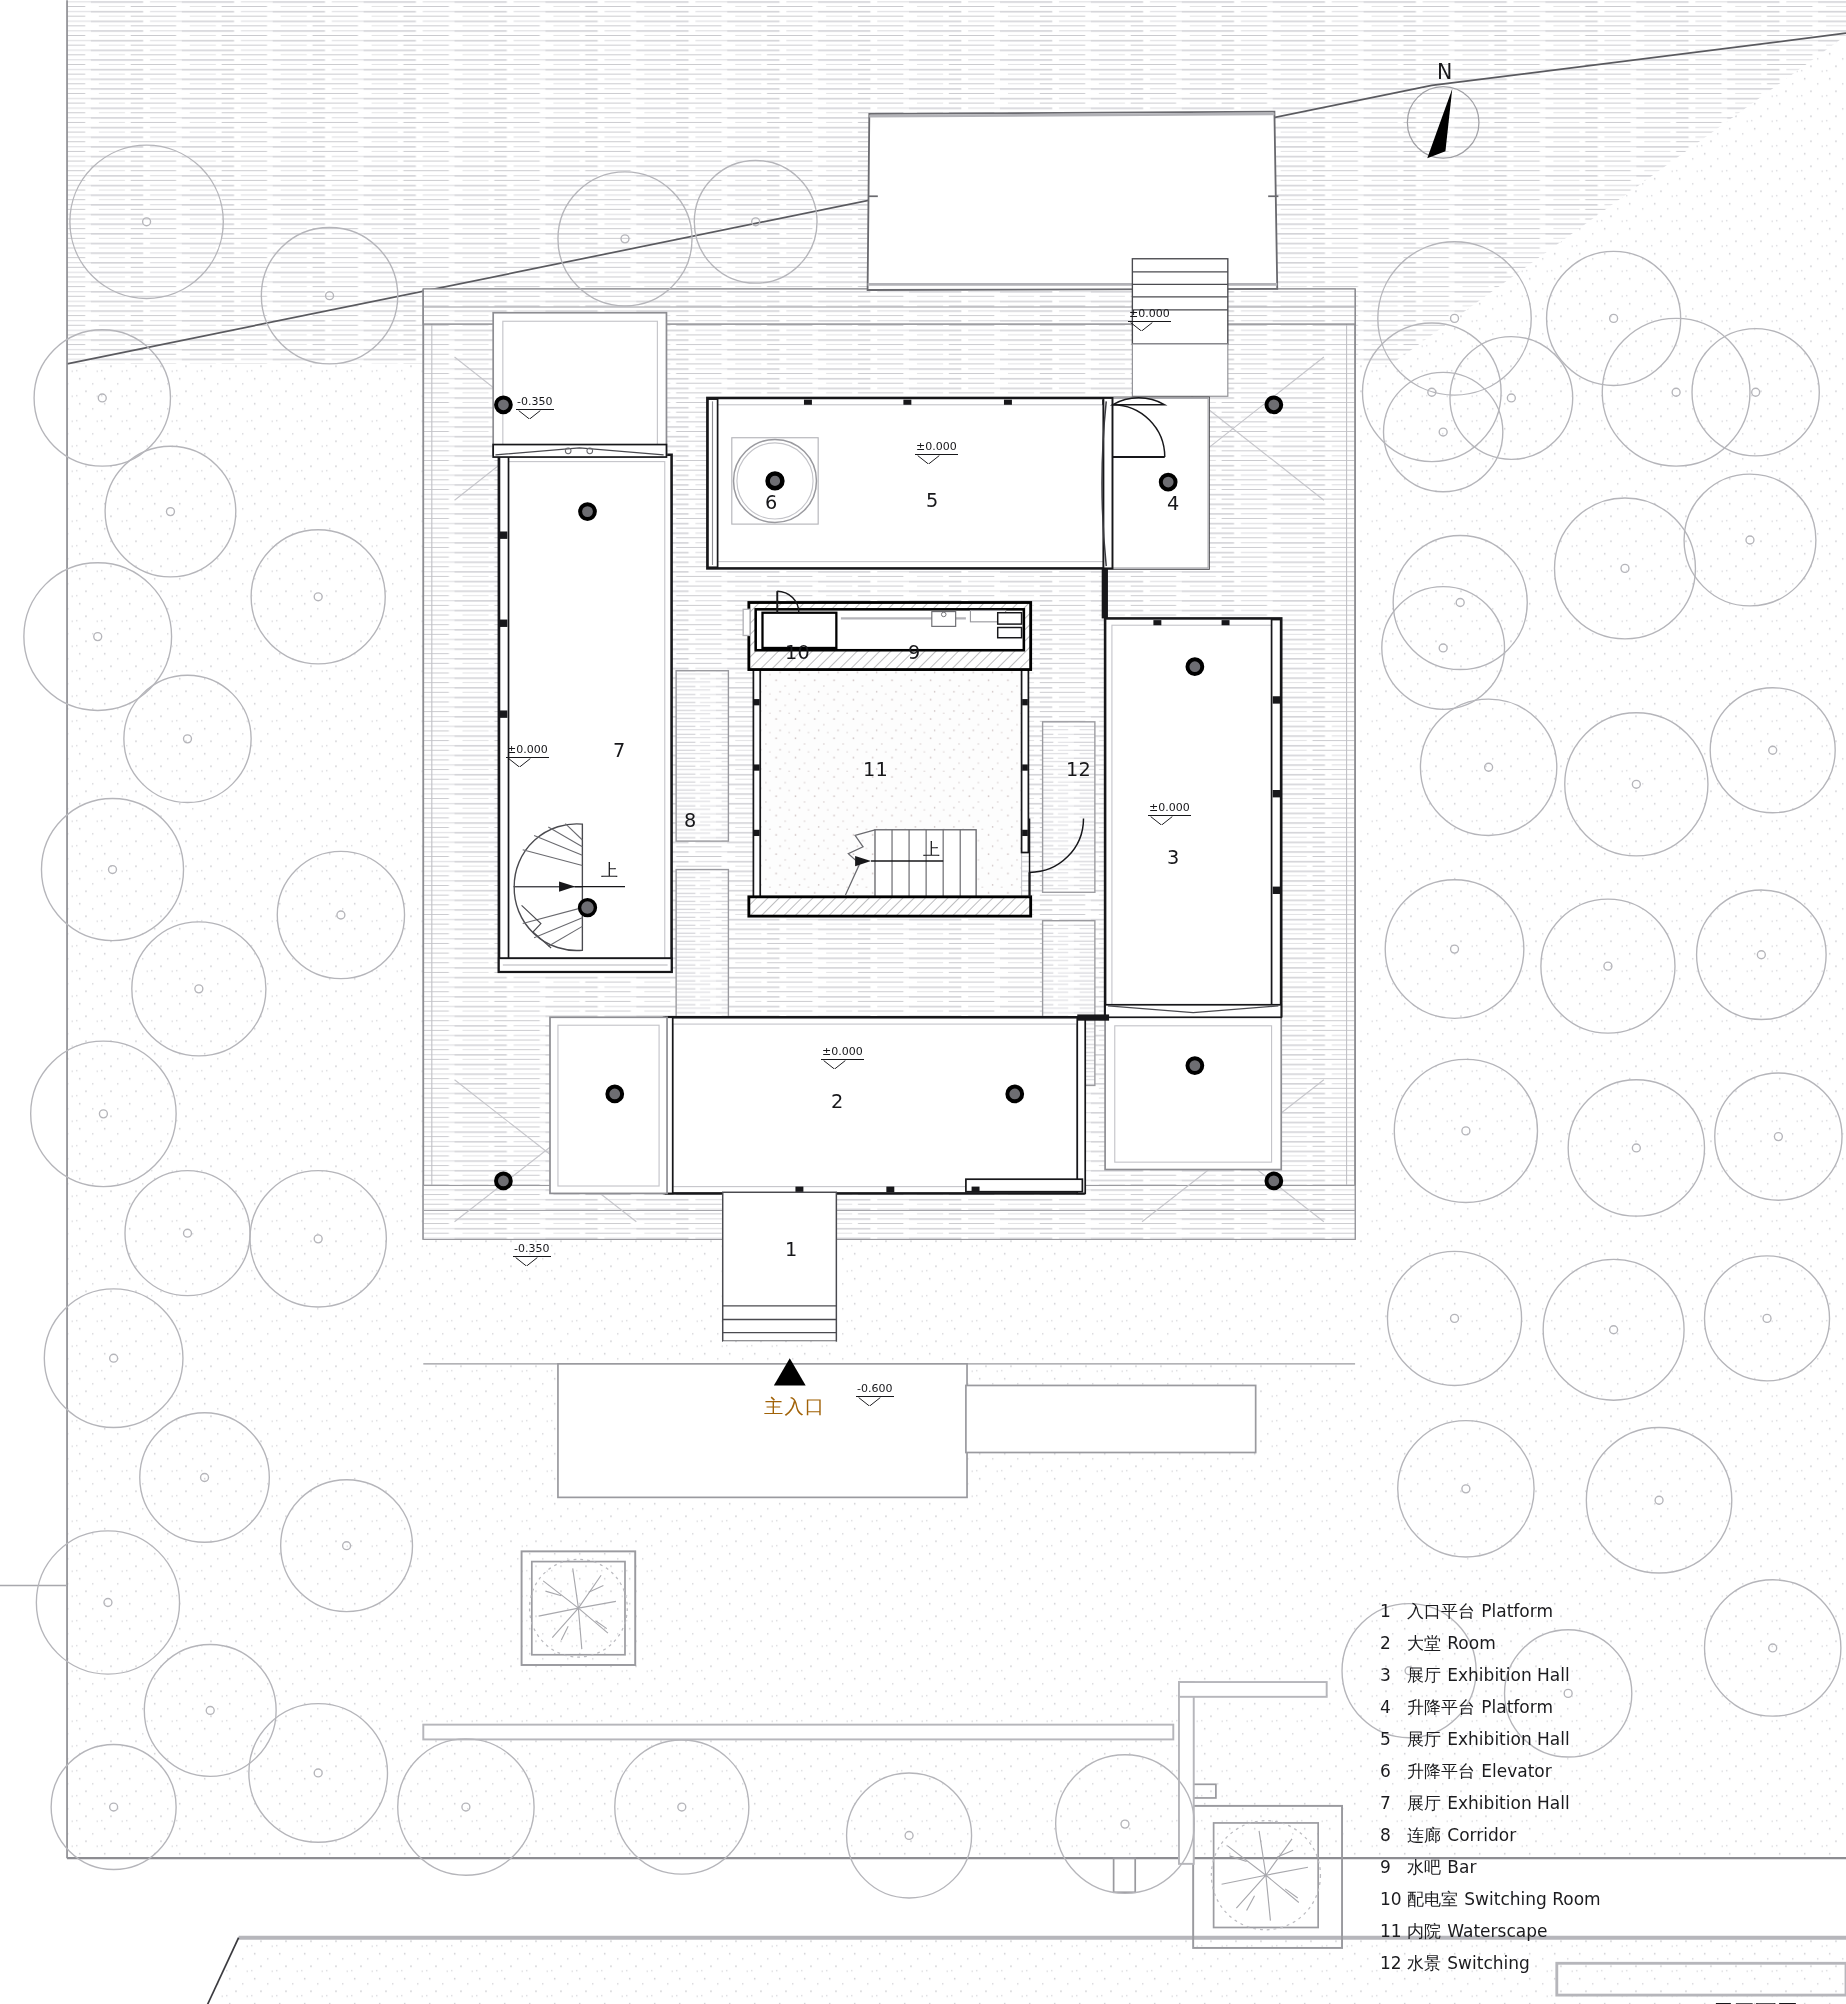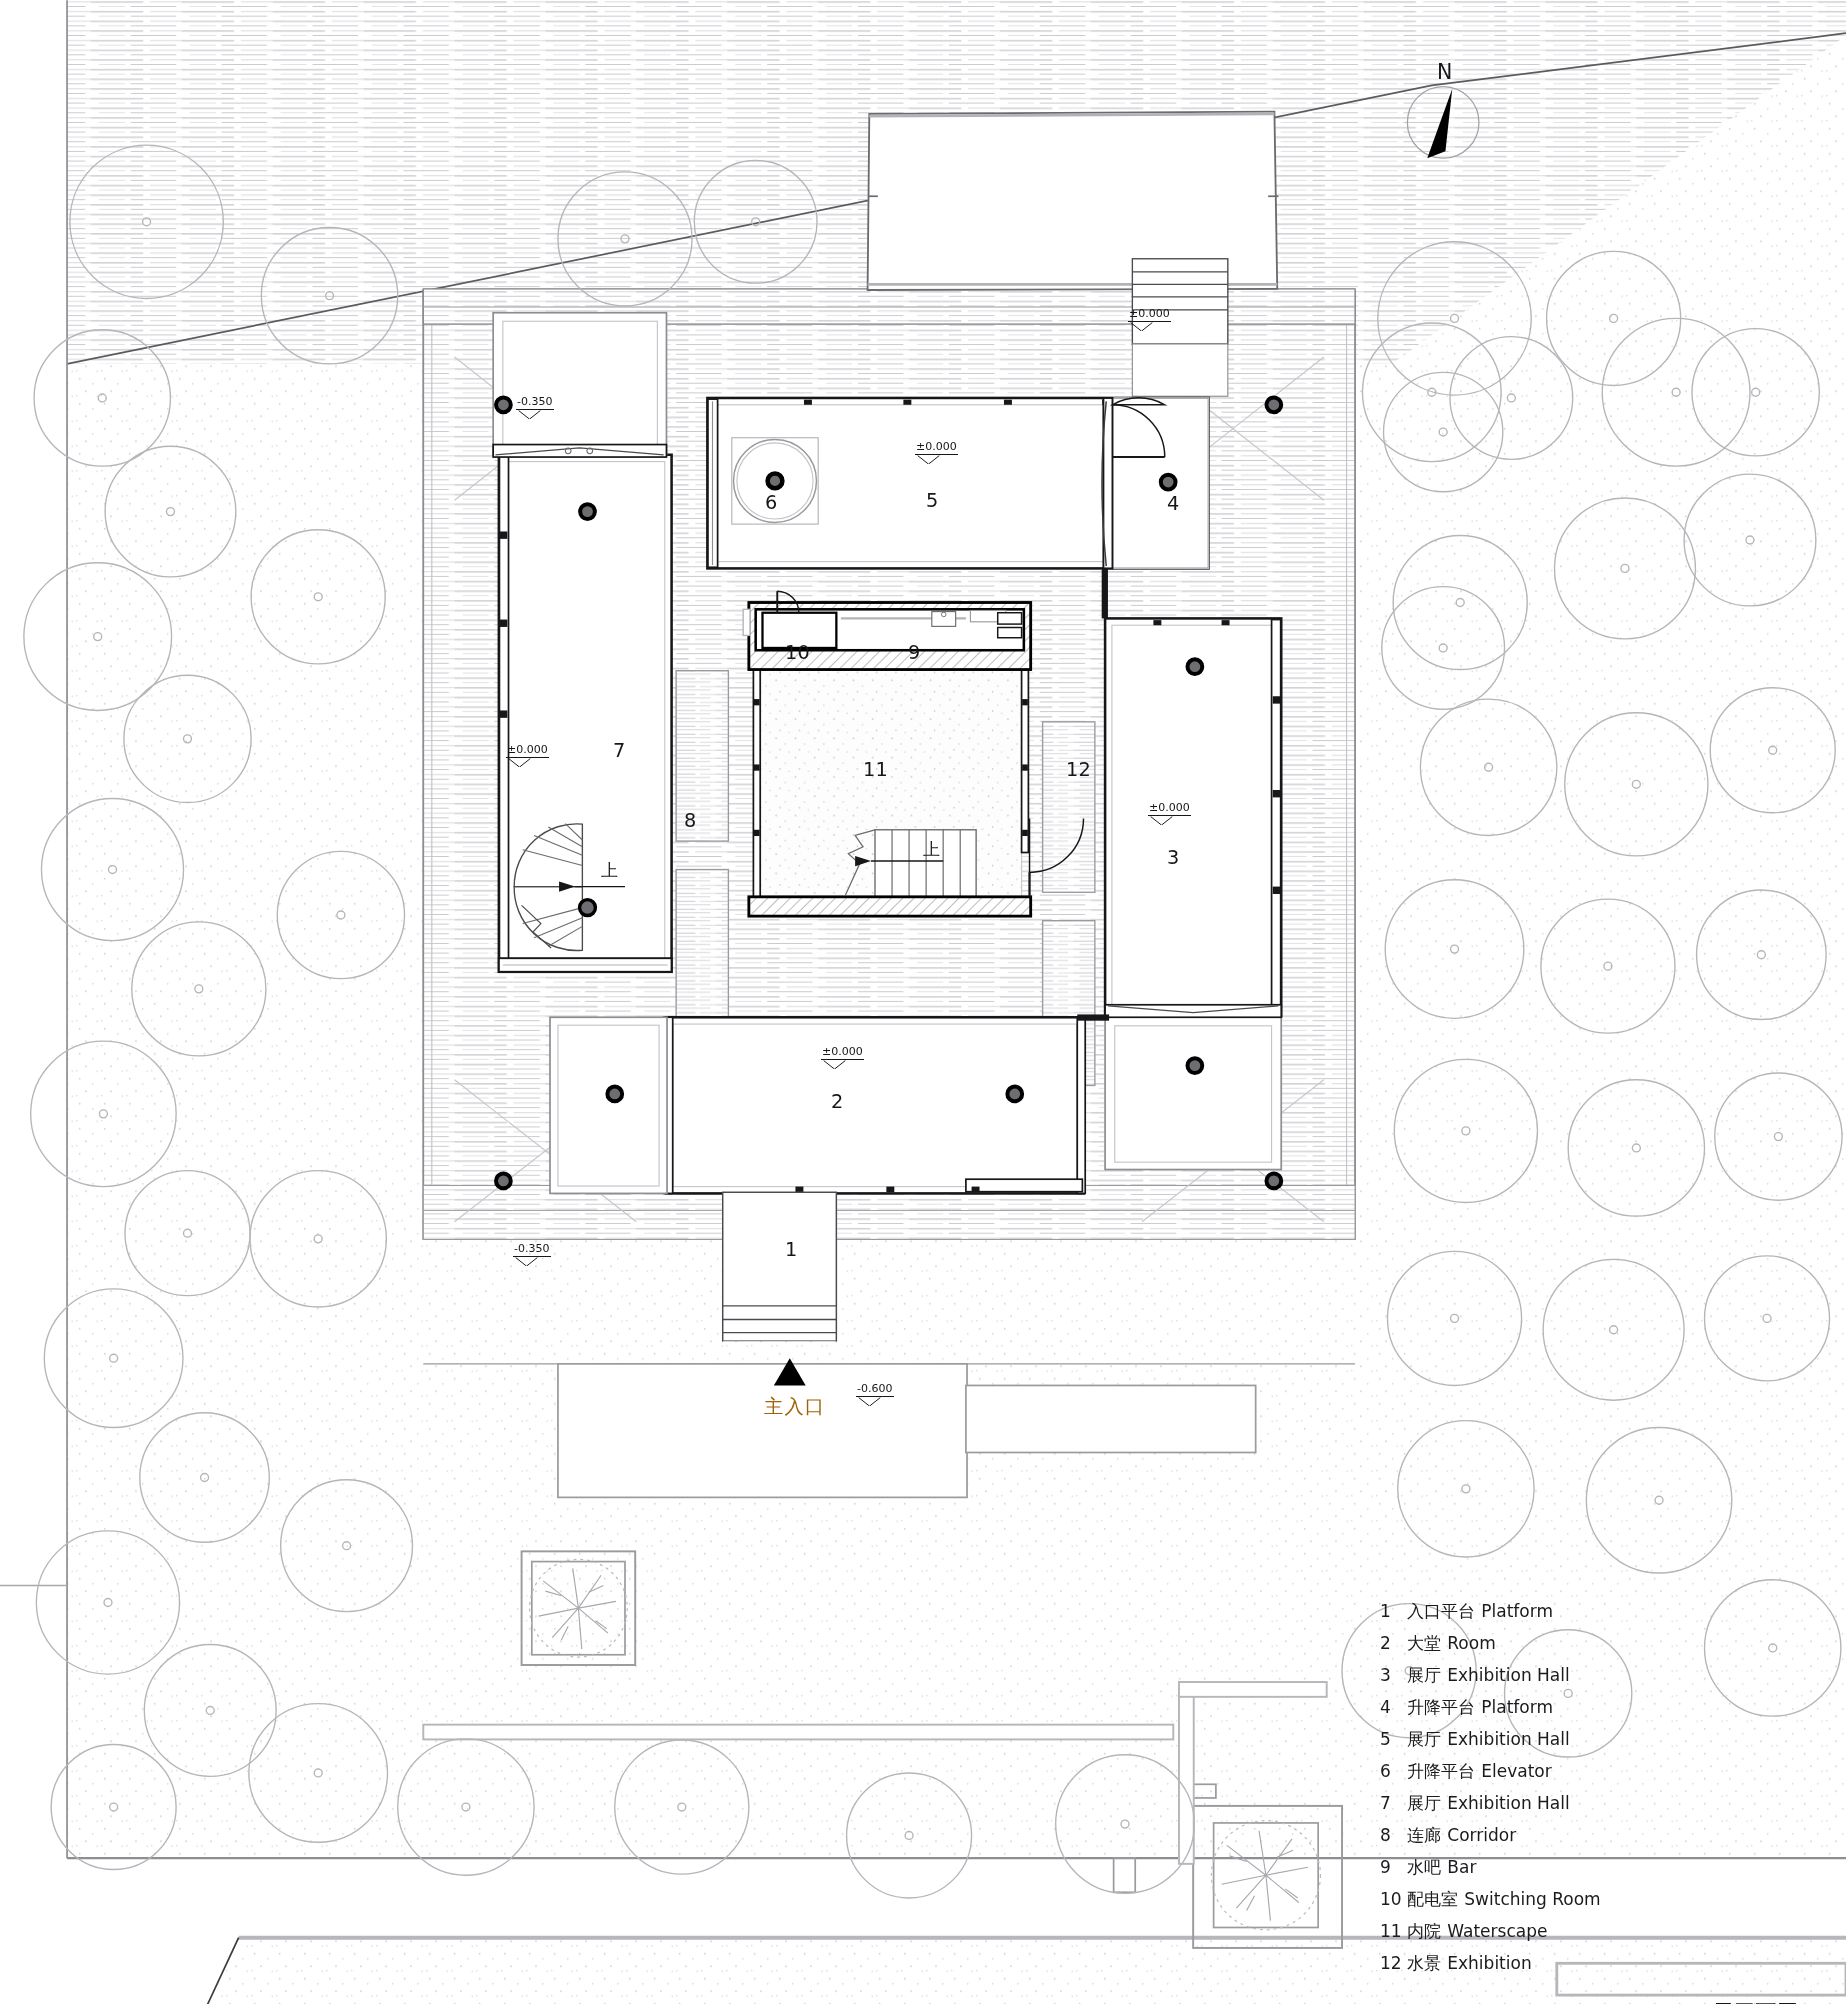--- a/index.html
+++ b/index.html
@@ -688,20 +688,20 @@
     <span class="en">Switching Room</span>
   </div>
   <div class="legend-row">
     <span class="num">11</span>
     <span class="cn">内院</span>
     <span class="en">Waterscape</span>
   </div>
   <div class="legend-row">
     <span class="num">12</span>
     <span class="cn">水景</span>
-    <span class="en">Exhibition</span>
+    <span class="en">Switching</span>
   </div>
 </div>
 
 <div id="plan-title">一层平面图</div>
 
 </div>
 
 
 </body></html>

